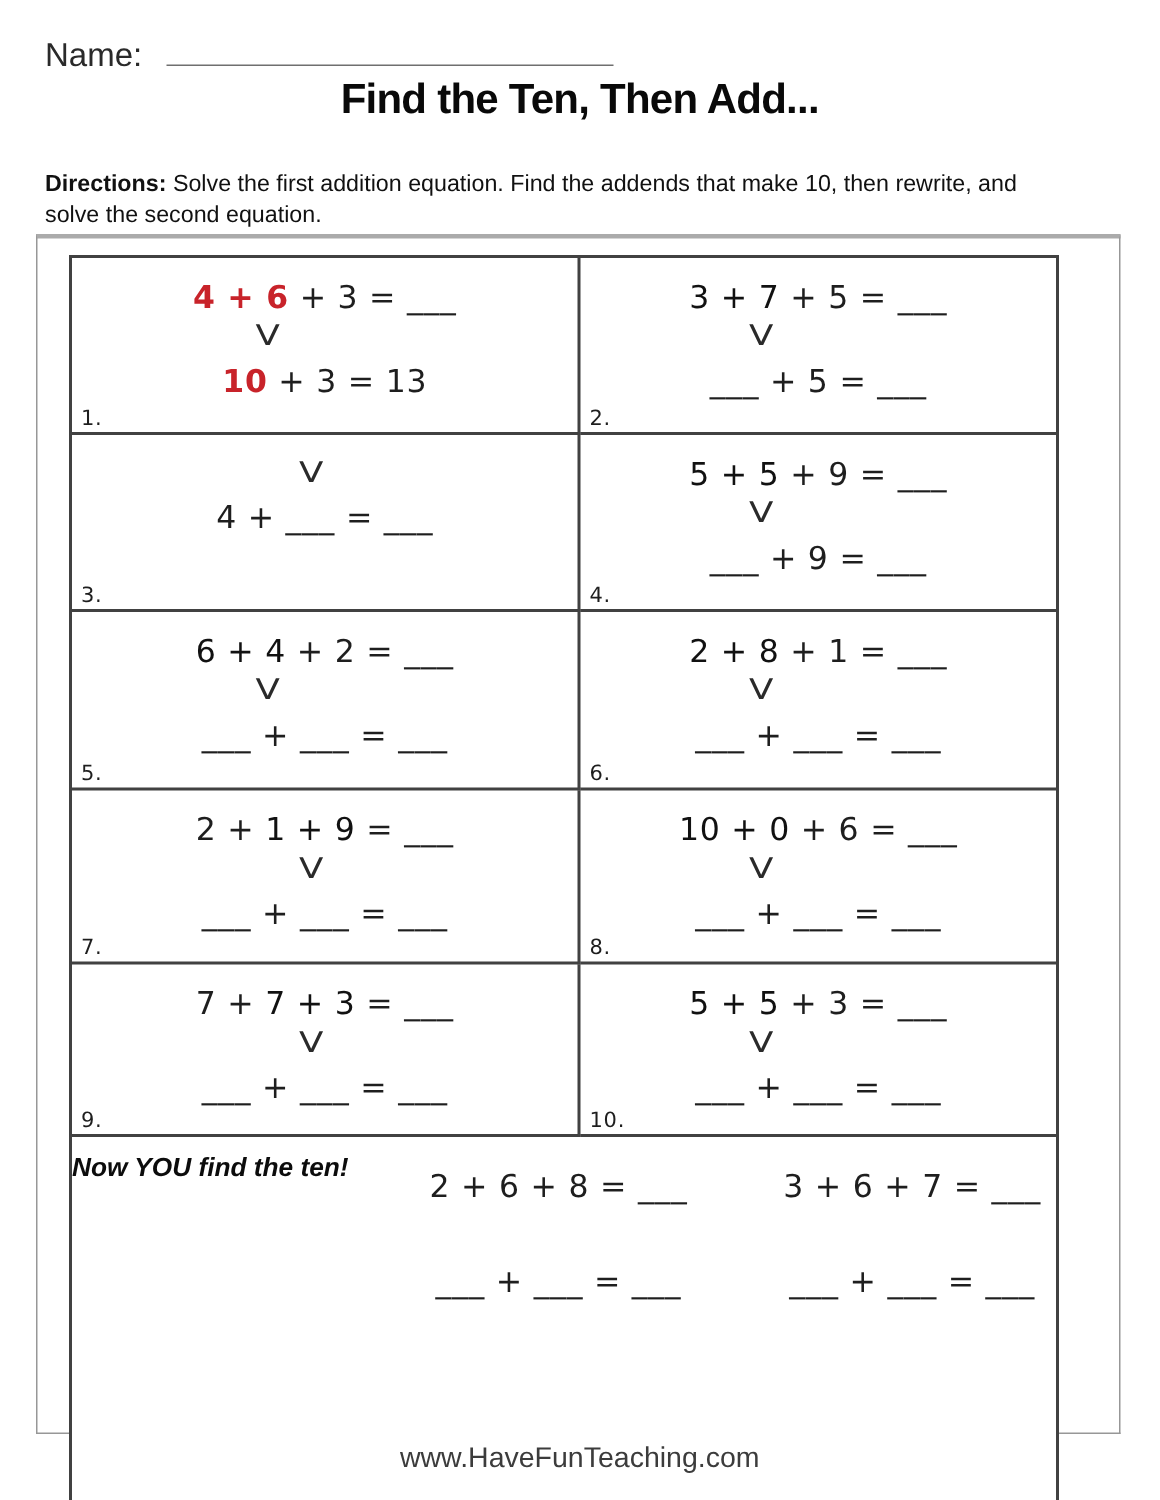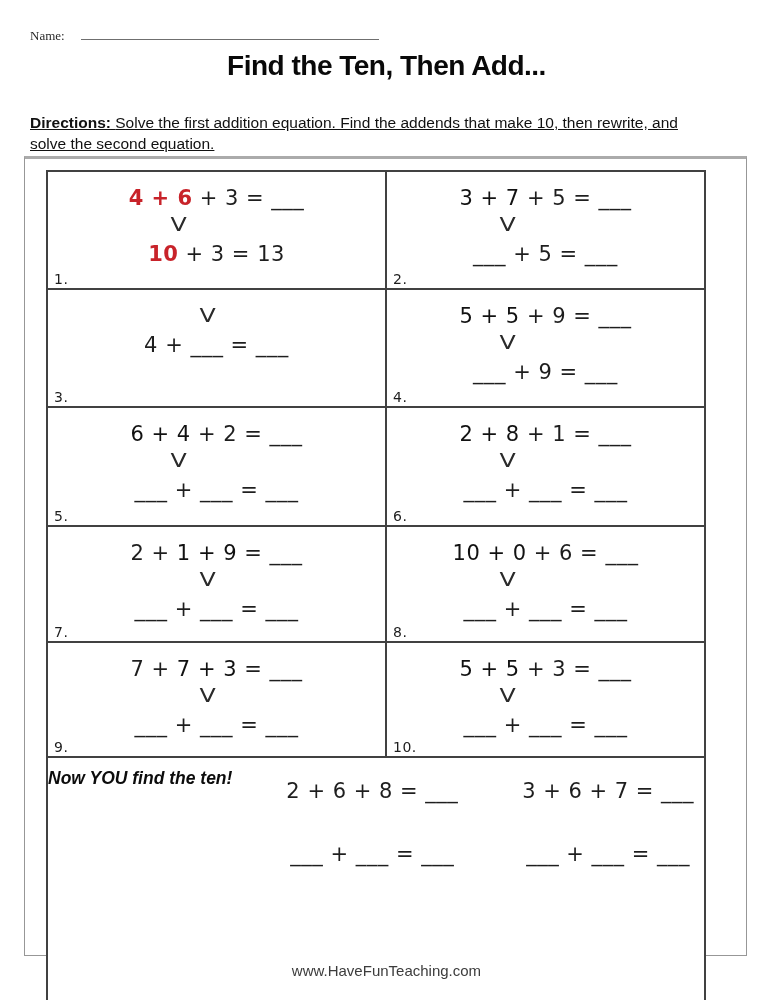--- a/index.html
+++ b/index.html
@@ -3,34 +3,34 @@
 <meta charset="utf-8">
 <style>
   html,body{margin:0;padding:0;}
   body{
     width:773px;height:1000px;position:relative;background:#ffffff;
     font-family:"DejaVu Sans",sans-serif;color:#1e1e1e;overflow:hidden;
   }
   
   .name-row{
     position:absolute;left:30px;top:24px;
-    font-family:Liberation Serif, serif;font-size:13px;color:#2a2a2a;
+    font-family:Liberation Sans, sans-serif;font-size:22px;color:#2a2a2a;
   }
   .name-line{
     display:inline-block;width:298px;height:15px;margin-left:16px;
     border-bottom:1.5px solid #6f6f6f;vertical-align:baseline;
   }
   .page-title{
     position:absolute;left:0;top:50px;width:100%;margin:0;
     text-align:center;font-family:"Liberation Sans",sans-serif;
     font-weight:700;font-size:28px;letter-spacing:-0.5px;color:#090909;
   }
   .directions{
     position:absolute;left:30px;top:112px;width:700px;margin:0;
-    font-family:"Liberation Sans",sans-serif;font-size:15.5px;line-height:21px;color:#111;text-decoration:underline;
+    font-family:"Liberation Sans",sans-serif;font-size:15.5px;line-height:21px;color:#111;
   }
   .directions b{font-weight:700;}
   
   .outer-box{
     position:absolute;left:24px;top:156px;width:723px;height:800px;
     border:1px solid #979797;border-top:3px solid #ababab;box-sizing:border-box;
     background:#fff;
   }
   .ws-table{
     position:absolute;left:21px;top:11px;width:660px;height:903px;
@@ -70,21 +70,21 @@
     font-weight:700;font-style:italic;font-size:17.5px;color:#0c0c0c;
   }
   .bottom-problems{flex:1;display:flex;}
   .bhalf{position:relative;flex:1;padding-left:44px;}
   .bhalf .cell{border:none;height:100%;padding-top:20px;}
   .bhalf .eq2{margin-top:36px;}
   .bhalf .pnum{bottom:4px;}
   
   .footer{
     position:absolute;left:0;top:962px;width:100%;text-align:center;
-    font-family:"Liberation Sans",sans-serif;font-size:15px;color:#3c3c3c;
+    font-family:"Liberation Sans",sans-serif;font-size:19px;color:#3c3c3c;
   }
 </style>
 </head>
 <body>
 
 <div>
 
   <div class="name-row">
     <span>Name:</span><span class="name-line"></span>
   </div>

